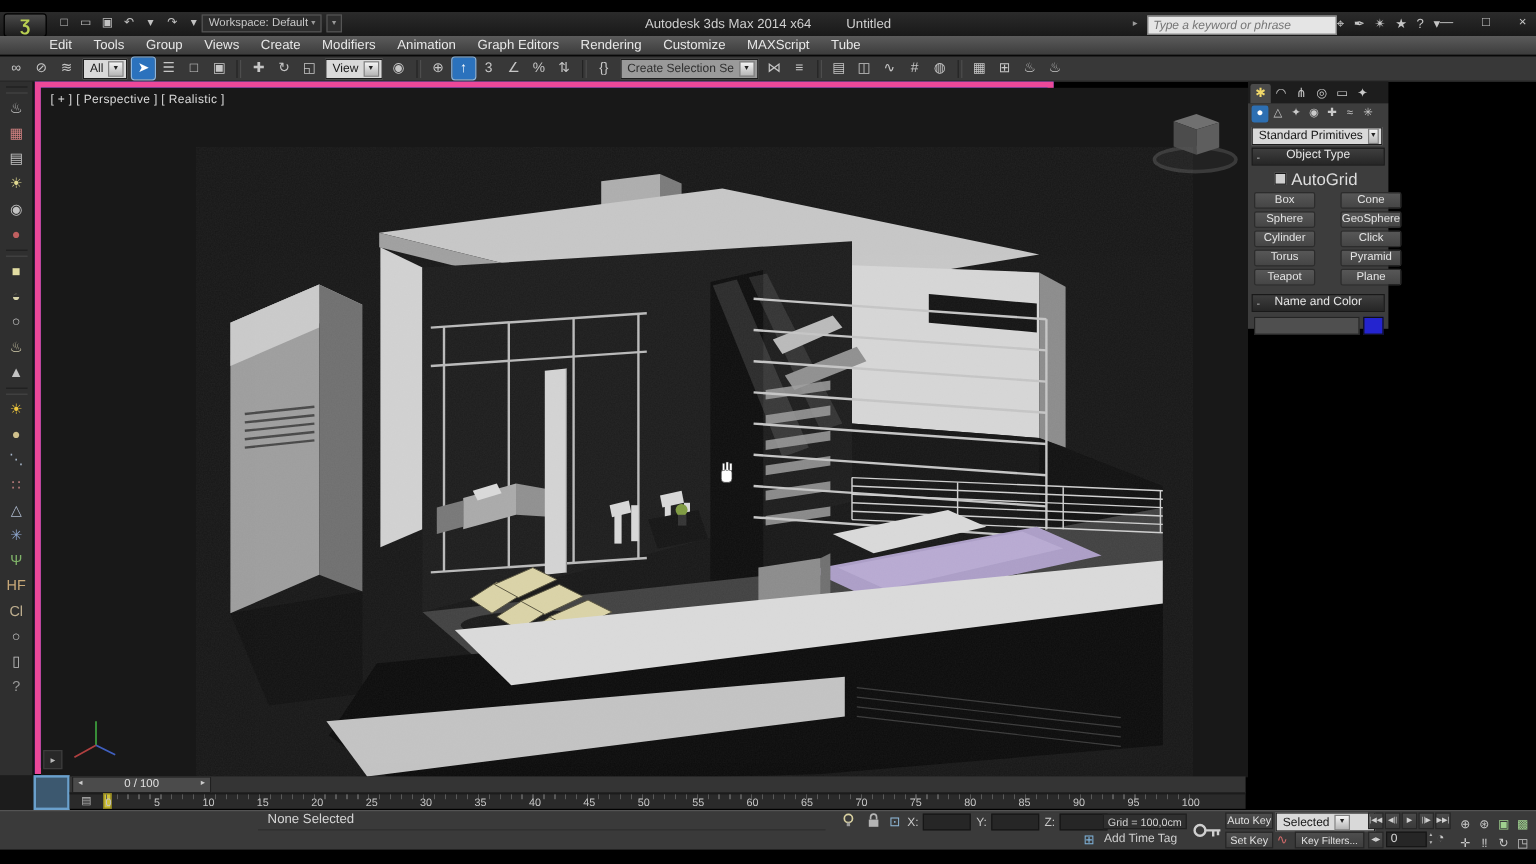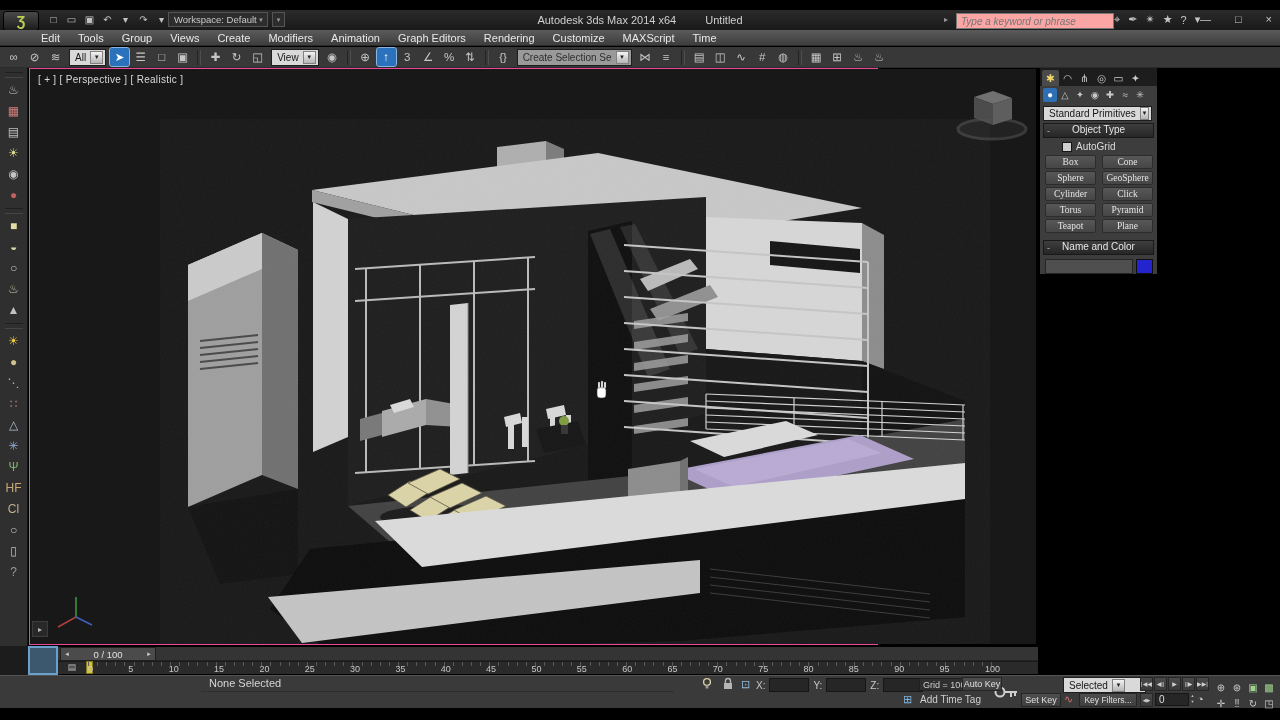--- a/index.html
+++ b/index.html
@@ -15,21 +15,21 @@
   #qat{left:46px;top:12px;display:flex;align-items:center;gap:3px;}
   #qat span{width:15px;height:15px;line-height:15px;text-align:center;font-size:10px;color:#c2c2c2;}
   #workspace-dd{left:168px;top:12px;width:100px;height:15px;background:#2d2d2d;border:1px solid #555;
         font-size:9.5px;color:#c9c9c9;display:flex;align-items:center;padding:0 3px 0 5px;box-sizing:border-box;}
   #workspace-dd .arr{margin-left:auto;font-size:6px;color:#9a9a9a;}
   #workspace-fly{left:272px;top:12px;width:13px;height:15px;background:#2d2d2d;border:1px solid #555;
         font-size:6px;color:#9a9a9a;text-align:center;line-height:14px;box-sizing:border-box;}
   #wintitle{left:0;right:0;top:14px;text-align:center;font-size:11px;color:#cfcfcf;}
   #wintitle .doc{margin-left:26px;}
   #ic-expand{left:944px;top:15px;font-size:8px;color:#9a9a9a;}
-  #ic-input{left:956px;top:13px;width:148px;height:14px;background:#fca5a5;border:1px solid #777;
+  #ic-input{left:956px;top:13px;width:148px;height:14px;background:#e5e5e5;border:1px solid #777;
         font-size:10px;font-style:italic;color:#555;padding:0 4px;font-family:"Liberation Sans",sans-serif;}
   #ic-icons{left:1114px;top:13px;display:flex;gap:8px;align-items:center;}
   #ic-icons span{font-size:11px;color:#c6c6c6;}
   #winbtns{right:8px;top:13px;display:flex;gap:24px;}
   #winbtns span{font-size:11px;color:#c9c9c9;}
 
   
   #menubar{left:0;top:30px;width:1280px;height:16px;background:linear-gradient(#5b5b5b,#3d3d3d);
         border-bottom:1px solid #292929;display:flex;align-items:center;padding-left:32px;box-sizing:border-box;}
   #menubar span{padding:0 9px;font-size:11px;color:#e8e8e8;}
@@ -50,85 +50,85 @@
 
   
   #left-toolbar{left:0;top:68px;width:28px;height:592px;background:#2f2f2f;border-right:1px solid #121212;
         box-sizing:border-box;}
   #left-toolbar .irow{flex-direction:column;align-items:center;padding-top:2px;}
   #left-toolbar .irow > span{display:inline-block;width:24px;height:21px;line-height:21px;text-align:center;
         font-size:12px;color:#c2c2c2;overflow:hidden;}
   #left-toolbar .irow > span.sep{height:4px;width:18px;border-top:1px solid #1f1f1f;border-bottom:1px solid #454545;margin:2px 0;}
 
   
-  #viewport{left:29px;top:68px;width:849px;height:577px;background:#1d4ed8;border:1px solid #ec4899;box-sizing:border-box;}
+  #viewport{left:29px;top:68px;width:849px;height:577px;background:#1d4ed8;border:5px solid #ec4899;box-sizing:border-box;}
   #vp-label{left:8px;top:5px;font-size:10px;color:#dadada;letter-spacing:0.3px;}
   #vp-arrow{left:2px;top:552px;width:16px;height:16px;background:#282828;border:1px solid #3c3c3c;
         color:#b9b9b9;font-size:8px;text-align:center;line-height:15px;box-sizing:border-box;}
 
   
   #panel-tabs{left:1040px;top:68px;width:117px;height:18px;background:#1d1d1d;display:flex;align-items:flex-end;padding-left:2px;box-sizing:border-box;}
   #panel-tabs span{width:17px;height:16px;line-height:16px;text-align:center;font-size:10.5px;color:#c9c9c9;}
   #panel-tabs span.active{background:#4a4a4a;border-radius:2px 2px 0 0;color:#f2d96a;}
   #cmdpanel{left:1040px;top:86px;width:117px;height:188px;background:#3d3d3d;box-sizing:border-box;}
   #panel-cats{display:flex;align-items:center;gap:1px;padding:2px 0 1px 3px;}
   #panel-cats span{width:14px;height:14px;line-height:14px;text-align:center;font-size:9.5px;color:#c9c9c9;}
   #panel-cats span.active{background:#2d6fb2;border-radius:2px;color:#fff;}
   .rollout{margin:2px 3px 0 3px;height:13px;background:linear-gradient(#3e3e3e,#262626);border:1px solid #191919;
         color:#e6e6e6;font-size:10px;text-align:center;line-height:12px;position:relative;}
   .rollout .minus{position:absolute;left:3px;top:1px;font-size:9px;color:#bbb;}
   #std-prim{margin:3px 3px 0 3px;width:109px;box-sizing:border-box;}
   #autogrid-row{display:flex;align-items:center;gap:4px;padding:3px 0 2px 22px;}
   .cb{width:8px;height:8px;background:#cfcfcf;border:1px solid #161616;display:inline-block;}
-  #autogrid-label{font-size:10px;color:#ddd;}
-  #obj-buttons{display:grid;grid-template-columns:51px 51px;gap:2px 6px;padding:1px 12px 0 5px;font-family:Liberation Serif, serif;}
+  #autogrid-label{font-size:14px;color:#ddd;}
+  #obj-buttons{display:grid;grid-template-columns:51px 51px;gap:2px 21px;padding:1px 12px 0 5px;}
   #obj-buttons span{height:12px;line-height:12px;text-align:center;font-size:9.5px;color:#e4e4e4;
         background:linear-gradient(#575757,#454545);border:1px solid #2c2c2c;border-radius:2px;}
   #nc-row{display:flex;align-items:center;gap:3px;padding:4px 0 0 5px;}
   #nc-field{width:86px;height:13px;background:#4f4f4f;border:1px solid #242424;}
   #nc-swatch{width:15px;height:13px;background:#2424cf;border:1px solid #101010;}
 
   
   #tl-strip{left:58px;top:647px;width:980px;height:14px;background:#343434;border-bottom:1px solid #222;box-sizing:border-box;}
-  #tl-handle{left:60px;top:647px;width:96px;height:14px;background:#4b4b4b;border:1px solid #202020;
-        display:flex;align-items:center;box-sizing:border-box;}
+  #tl-handle{left:60px;top:647px;width:116px;height:14px;background:#4b4b4b;border:1px solid #202020;
+        display:flex;align-items:flex-start;box-sizing:border-box;}
   #tl-handle .btn{width:12px;font-size:7px;color:#ccc;text-align:center;}
   #tl-handle .lbl{flex:1;text-align:center;font-size:9.5px;color:#e0e0e0;}
   #trackbar{left:58px;top:661px;width:980px;height:13px;background:#2a2a2a;border-top:1px solid #1b1b1b;box-sizing:border-box;}
   #mce-btn{left:60px;top:662px;width:24px;height:11px;font-size:9px;color:#bdbdbd;text-align:center;line-height:11px;}
   #frame-marker{left:86px;top:661px;width:7px;height:13px;background:#cfc13b;border:1px solid #857a1c;box-sizing:border-box;}
   #ruler{left:88px;top:661px;width:912px;height:13px;display:flex;justify-content:space-between;
         background-image:repeating-linear-gradient(to right,#5a5a5a 0 1px,transparent 1px 9.12px);
         background-size:100% 4px;background-repeat:no-repeat;background-position:0 1px;}
   #ruler span{font-size:9px;color:#c6c6c6;line-height:16px;}
   #corner-patch{left:0;top:646px;width:28px;height:29px;background:#1c1c1c;}
   #layout-tab{left:28px;top:646px;width:30px;height:29px;background:#3c586f;border:2px solid #6aa0cc;box-sizing:border-box;}
 
   
   #statusbar{left:0;top:675px;width:1280px;height:33px;background:#3a3a3a;border-top:1px solid #545454;box-sizing:border-box;}
   #statusbar .abs{position:absolute;}
   #mxs-mini{left:0;top:0;width:213px;height:32px;border-right:1px solid #1f1f1f;}
   #mxs-input{width:213px;height:15px;background:#d9b7bd;border-bottom:1px solid #8d8d8d;box-sizing:border-box;}
   #mxs-line{width:213px;height:17px;background:#f7f7f7;color:#1c1c1c;
         font-family:"DejaVu Sans Mono",monospace;font-size:10px;line-height:16px;padding-left:3px;box-sizing:border-box;}
-  #status-sel{left:201px;top:0;width:473px;height:16px;font-size:11px;color:#d6d6d6;line-height:15px;
+  #status-sel{left:215px;top:0;width:473px;height:16px;font-size:11px;color:#d6d6d6;line-height:15px;
         padding-left:8px;border-bottom:1px solid #2e2e2e;box-sizing:border-box;}
   #status-prompt{left:215px;top:16px;width:473px;height:16px;font-size:11px;color:#d6d6d6;line-height:15px;
         padding-left:8px;box-sizing:border-box;}
   .sicon{font-size:11px;color:#c9c9c9;}
   #xyz{left:756px;top:2px;display:flex;align-items:center;gap:4px;}
   #xyz .lab{font-size:10px;color:#c9c9c9;}
   #xyz .fld{width:38px;height:12px;background:#262626;border:1px solid #161616;}
   #grid-box{left:919px;top:2px;width:70px;height:13px;background:#2f2f2f;border:1px solid #1f1f1f;
         font-size:9px;color:#cfcfcf;text-align:center;line-height:12px;box-sizing:border-box;}
   #timetag-icon{left:903px;top:17px;font-size:11px;color:#7fb2d9;}
   #timetag-lbl{left:920px;top:17px;font-size:10px;color:#cfcfcf;line-height:14px;}
   .sbtn{background:linear-gradient(#4e4e4e,#3e3e3e);border:1px solid #262626;color:#e0e0e0;
         text-align:center;box-sizing:border-box;}
-  #autokey{left:962px;top:1px;width:40px;height:14px;font-size:9px;line-height:12px;}
+  #autokey{left:1021px;top:1px;width:40px;height:14px;font-size:9px;line-height:12px;}
   #setkey{left:1021px;top:17px;width:40px;height:14px;font-size:9px;line-height:12px;}
   #sel-dd{left:1063px;top:1px;width:74px;height:14px;margin:0;}
   #curve-icon{left:1064px;top:17px;font-size:11px;color:#d06a6a;}
   #keyfilters{left:1079px;top:17px;width:58px;height:14px;font-size:8.5px;line-height:12px;}
   #playback{left:1140px;top:1px;}
   #playback span{width:13px;height:14px;line-height:13px;font-size:6px;color:#d0d0d0;text-align:center;
         background:linear-gradient(#4a4a4a,#3a3a3a);border:1px solid #272727;margin-right:1px;box-sizing:border-box;display:inline-block;}
   #nav1,#nav2{left:1213px;}
   #nav1{top:1px;} #nav2{top:17px;}
   #nav1 span,#nav2 span{width:16px;height:14px;line-height:14px;font-size:10px;color:#c9c9c9;text-align:center;display:inline-block;}
@@ -186,21 +186,21 @@
       <span>Tools</span>
       <span>Group</span>
       <span>Views</span>
       <span>Create</span>
       <span>Modifiers</span>
       <span>Animation</span>
       <span>Graph Editors</span>
       <span>Rendering</span>
       <span>Customize</span>
       <span>MAXScript</span>
-      <span>Time</span>
+      <span>Tube</span>
     </div>
 
   <div class="abs" id="main-toolbar">
     <div class="irow">
         <span>∞</span>
         <span>⊘</span>
         <span>≋</span>
       </div>
     <div class="dd">
       <span>All</span>

